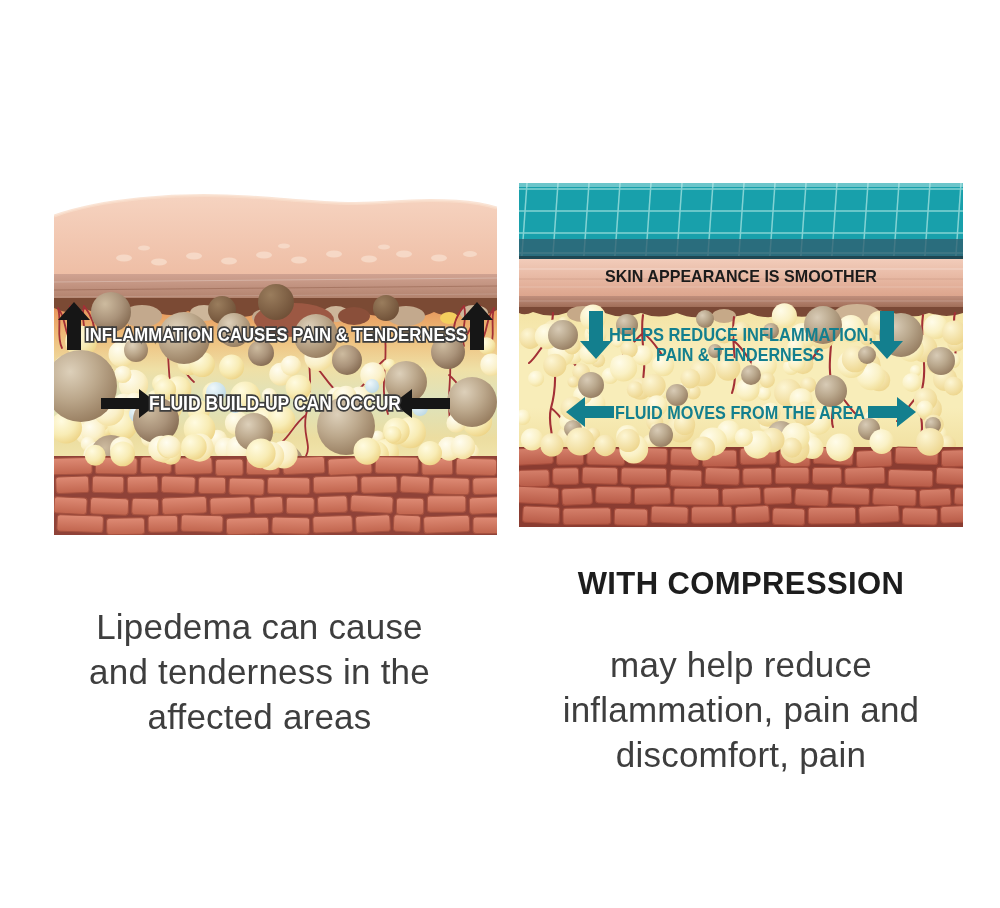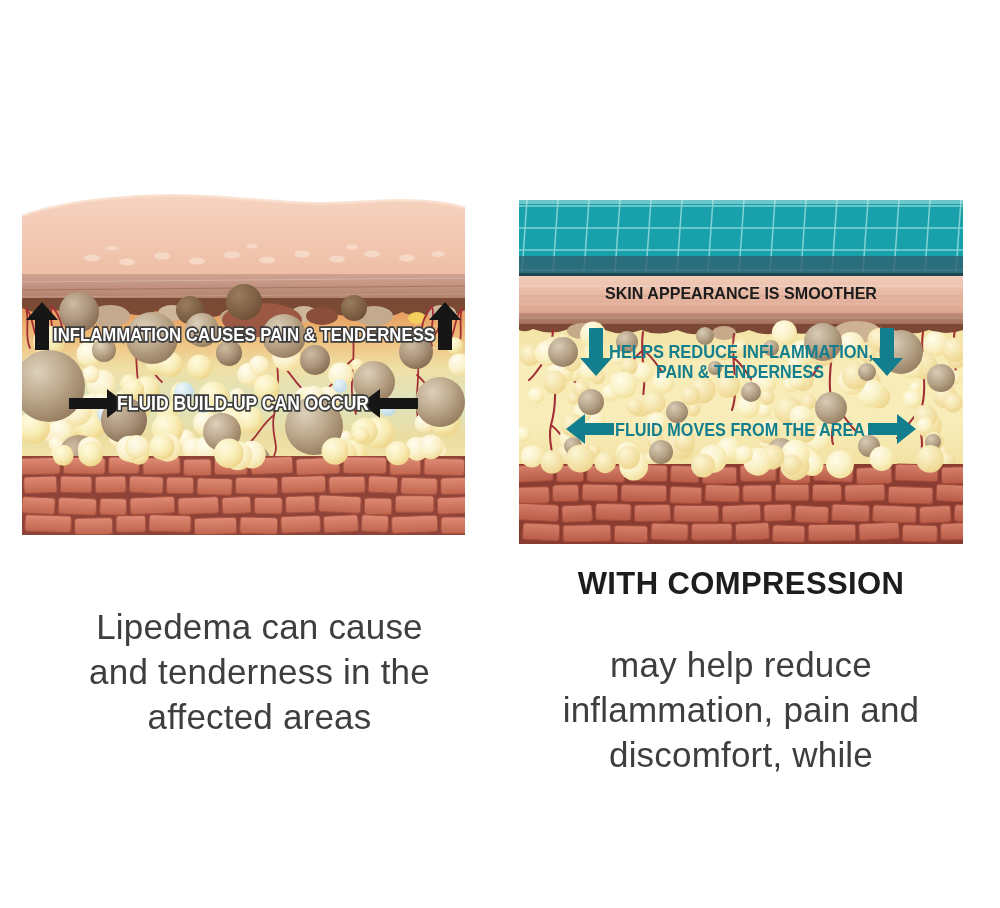--- a/index.html
+++ b/index.html
@@ -15,21 +15,21 @@
     font-size:31px;font-weight:bold;color:#1d1d1d;letter-spacing:.4px;line-height:38px;
   }
   .caption-body{
     margin-top:39px;font-size:35px;color:#3e3e3e;line-height:45px;letter-spacing:.2px;
   }
   .panel-label{font-weight:bold;}
 </style>
 </head>
 <body>
 
-<div class="panel" style="left:22px;top:190px;width:355px;height:345px">
+<div class="panel" style="left:54px;top:190px;width:355px;height:345px">
 <svg width="443" height="345" viewBox="0 0 443 345">
   <defs>
     <linearGradient id="epiL" x1="0" y1="0" x2="0" y2="1">
       <stop offset="0" stop-color="#f6d3c0"></stop>
           <stop offset="1" stop-color="#eebda4"></stop>
     </linearGradient>
     <linearGradient id="dermL" x1="0" y1="0" x2="0" y2="1">
       <stop offset="0" stop-color="#d0a291"></stop>
           <stop offset="1" stop-color="#a97963"></stop>
     </linearGradient>
@@ -318,21 +318,21 @@
     <path d="M423,112 L439,130 L430,130 L430,160 L416,160 L416,130 L407,130 Z"></path>
     <path d="M47,208 L85,208 L85,199 L104,213.5 L85,228 L85,219 L47,219 Z"></path>
     <path d="M396,208 L358,208 L358,199 L339,213.5 L358,228 L358,219 L396,219 Z"></path>
   </g>
 
   <text class="panel-label" x="222" y="151" text-anchor="middle" font-size="19" font-weight="bold" fill="#ffffff" stroke="#3c3c3c" stroke-width="3.4" paint-order="stroke" textLength="382" lengthAdjust="spacingAndGlyphs">INFLAMMATION CAUSES PAIN &amp; TENDERNESS</text>
   <text class="panel-label" x="221" y="220" text-anchor="middle" font-size="19.5" font-weight="bold" fill="#ffffff" stroke="#3c3c3c" stroke-width="3.4" paint-order="stroke" textLength="252" lengthAdjust="spacingAndGlyphs">FLUID BUILD-UP CAN OCCUR</text>
 </svg>
 </div>
 
-<div class="panel" style="left:519px;top:200px;width:444px;height:303px">
+<div class="panel" style="left:519px;top:183px;width:444px;height:303px">
 <svg width="444" height="344" viewBox="0 0 444 344">
   <defs>
     <linearGradient id="pinkR" x1="0" y1="0" x2="0" y2="1">
       <stop offset="0" stop-color="#f2ccba"></stop>
           <stop offset="1" stop-color="#dda58d"></stop>
     </linearGradient>
     <linearGradient id="tanR" x1="0" y1="0" x2="0" y2="1">
       <stop offset="0" stop-color="#c08e7c"></stop>
           <stop offset="1" stop-color="#96634c"></stop>
     </linearGradient>
@@ -643,15 +643,15 @@
     <div>and tenderness in the</div>
     <div>affected areas</div>
   </div>
 </div>
 
 <div class="caption" style="left:519px;width:444px">
   <div class="caption-heading">WITH COMPRESSION</div>
   <div class="caption-body">
     <div>may help reduce</div>
     <div>inflammation, pain and</div>
-    <div>discomfort, while</div>
+    <div>discomfort, pain</div>
   </div>
 </div>
 
 </body></html>

